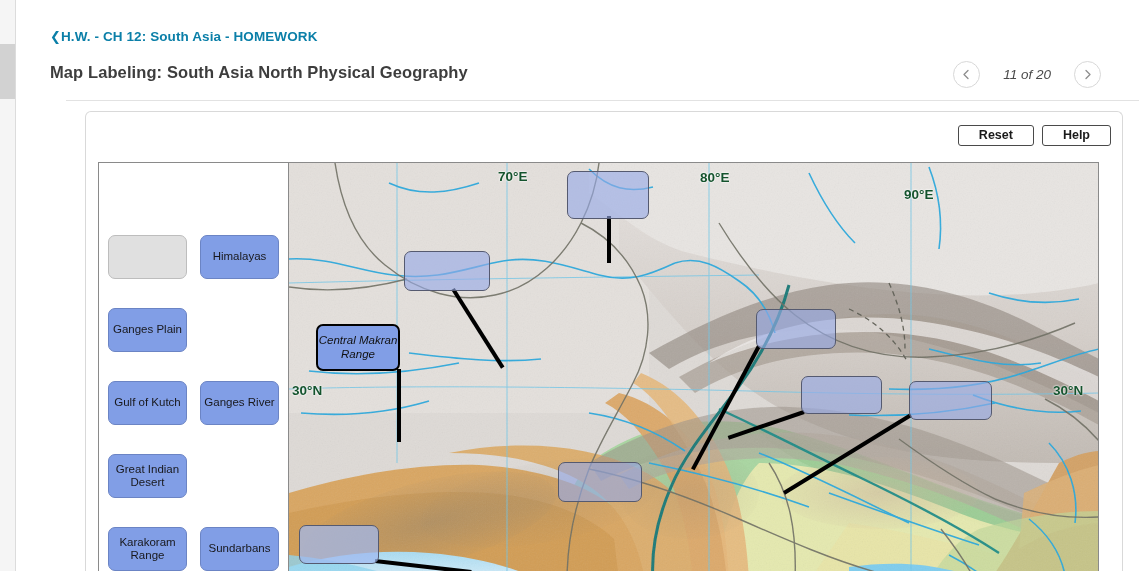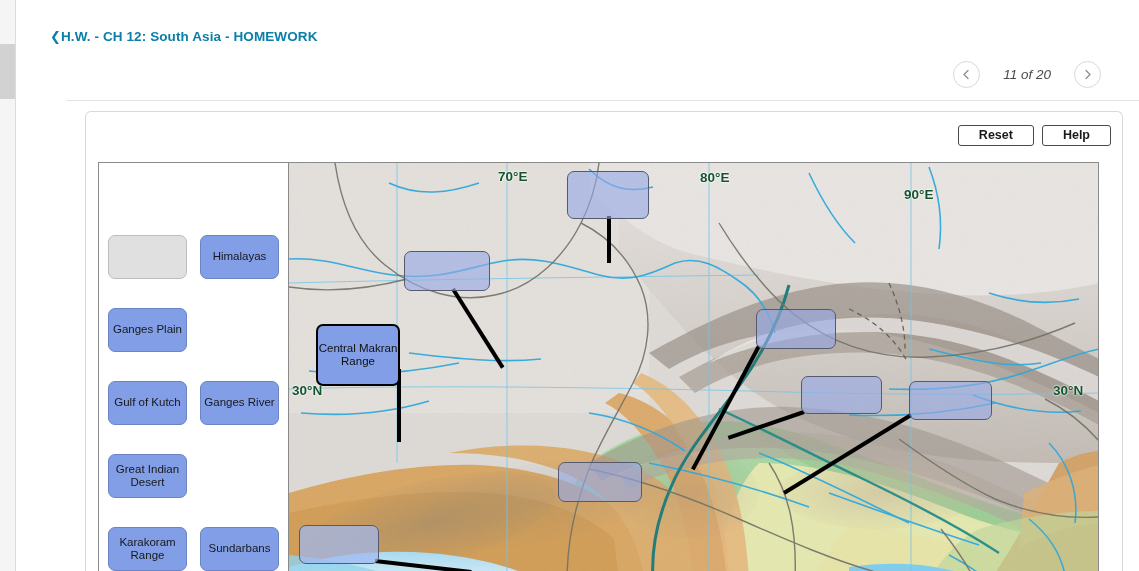--- a/index.html
+++ b/index.html
@@ -90,20 +90,21 @@
 <div class="app">
 
   <div class="scrollbar">
     <div class="scroll-thumb"></div>
   </div>
 
   <div class="header">
     <div class="breadcrumb">
       <span class="chev">❮</span><span>H.W. - CH 12: South Asia - HOMEWORK</span>
     </div>
+    <div class="page-title">Map Labeling: South Asia North Physical Geography</div>
 
     <div class="pager">
       <div class="pg-btn">
         <svg width="11" height="11" viewBox="0 0 11 11">
           <path d="M7 1.5 L3 5.5 L7 9.5" fill="none" stroke="#8d8d8d" stroke-width="1.3" stroke-linecap="round" stroke-linejoin="round"></path>
         </svg>
       </div>
       <div class="pg-count">11 of 20</div>
       <div class="pg-btn">
         <svg width="11" height="11" viewBox="0 0 11 11">
@@ -322,18 +323,18 @@
           <div class="graticule-label" style="left: 805px; top: 24px;">90°E</div>
           <div class="graticule-label" style="left: 193px; top: 220px;">30°N</div>
           <div class="graticule-label" style="left: 954px; top: 220px;">30°N</div>
           <div class="target" style="left: 468px; top: 8px; width: 82px; height: 48px;"></div>
           <div class="target" style="left: 305px; top: 88px; width: 86px; height: 40px;"></div>
           <div class="target" style="left: 657px; top: 146px; width: 80px; height: 40px;"></div>
           <div class="target" style="left: 702px; top: 213px; width: 81px; height: 38px;"></div>
           <div class="target" style="left: 810px; top: 218px; width: 83px; height: 39px;"></div>
           <div class="target" style="left: 459px; top: 299px; width: 84px; height: 40px;"></div>
           <div class="target sea" style="left: 200px; top: 362px; width: 80px; height: 39px;"></div>
-          <div class="placed" style="left: 217px; top: 161px; width: 84px; height: 62px;">Central Makran Range</div>
+          <div class="placed" style="left: 217px; top: 161px; width: 84px; height: 47px; font-style: italic;">Central Makran Range</div>
         </div>
 
     </div>
   </div>
 </div>
 
 </body></html>

